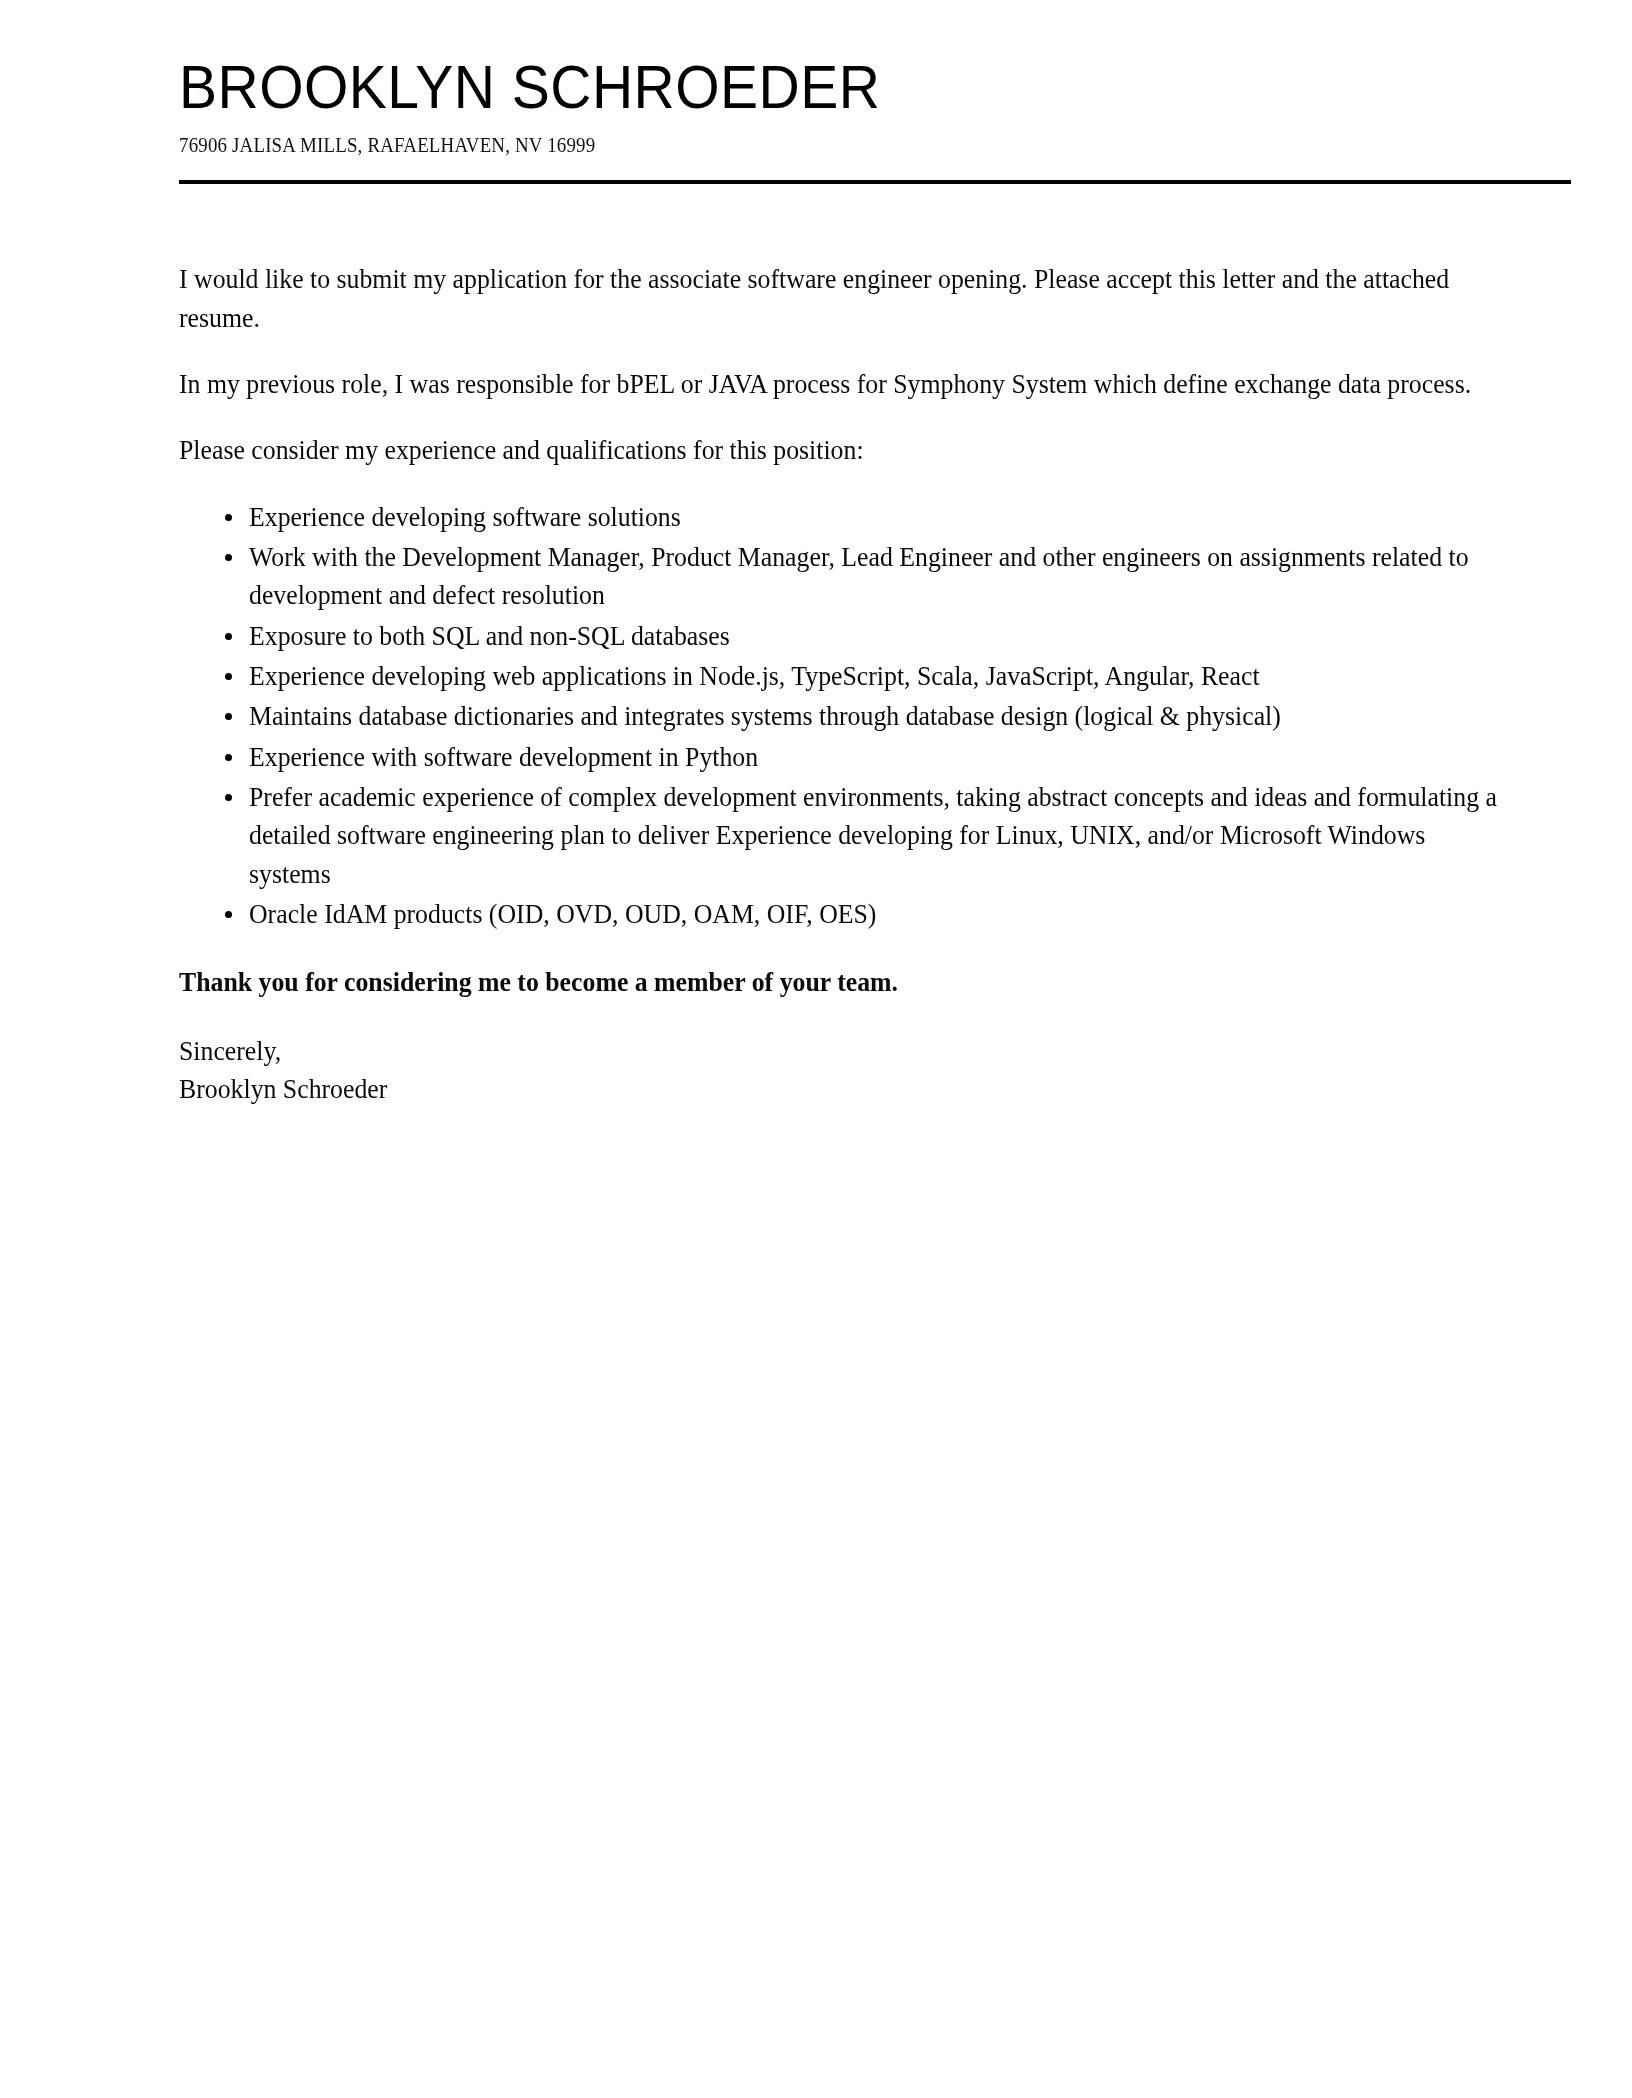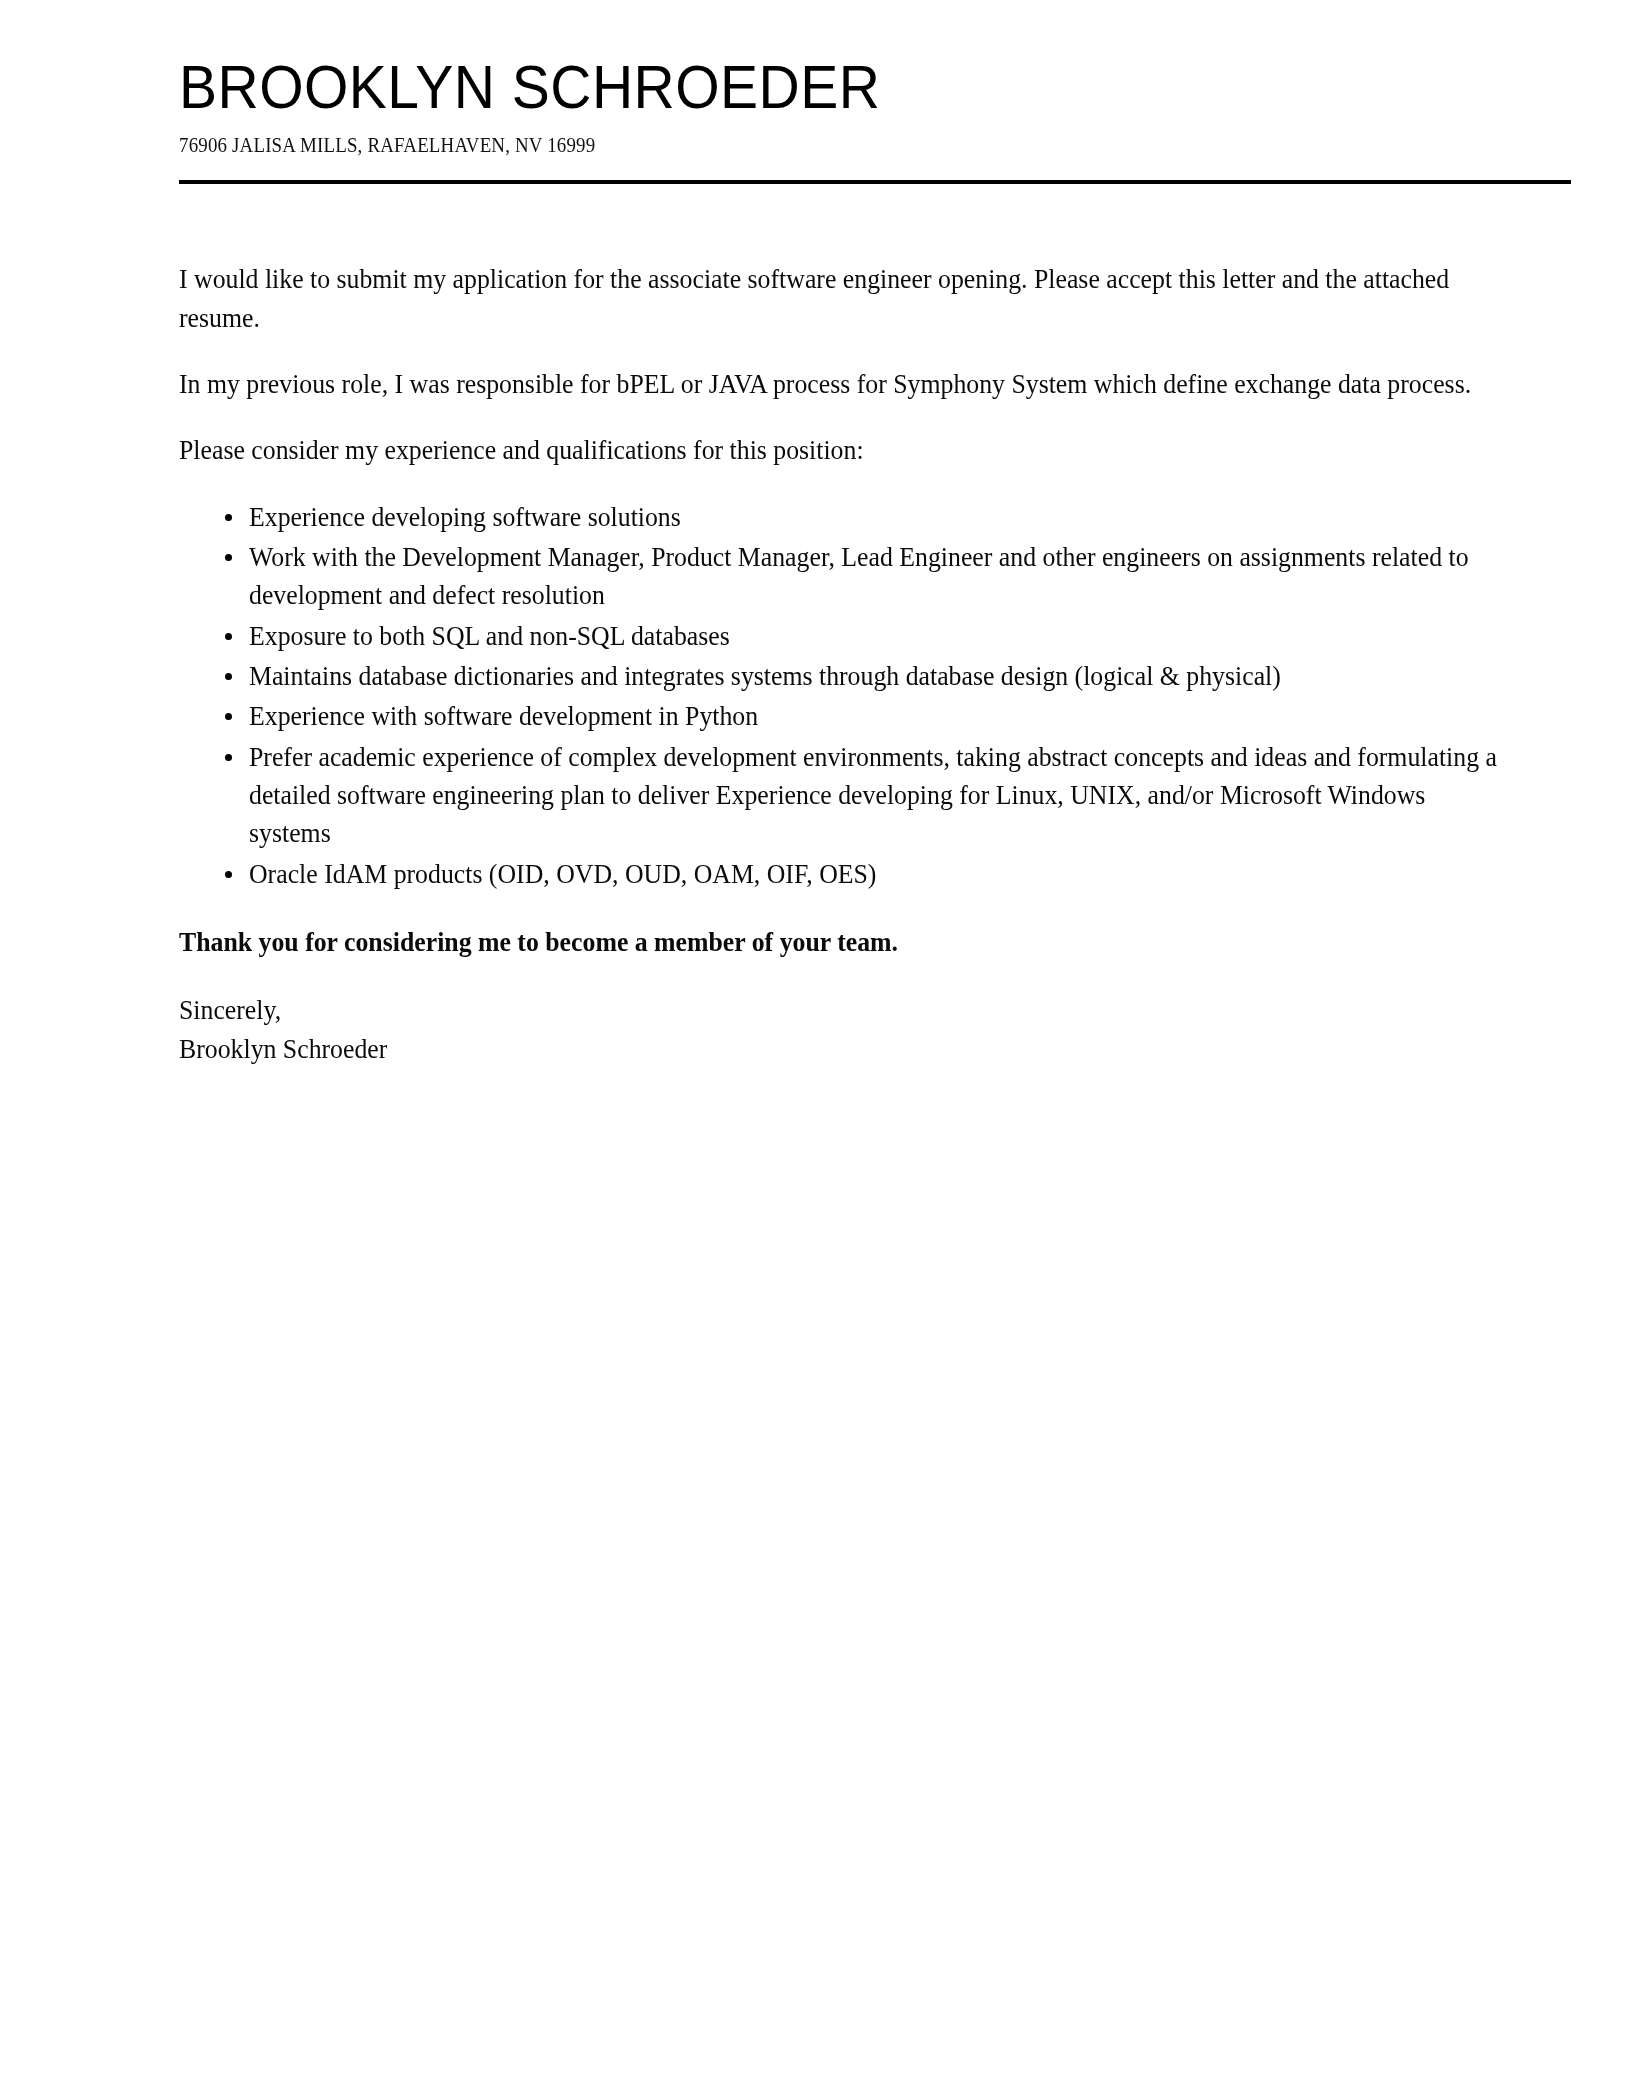--- a/index.html
+++ b/index.html
@@ -168,20 +168,23 @@
         <li>
             <span class="squeeze">Experience developing software solutions</span>
           </li>
         <li>
             <span class="squeeze">Work with the Development Manager, Product Manager, Lead Engineer and other engineers on assignments related to development and defect resolution</span>
           </li>
         <li>
             <span class="squeeze">Exposure to both SQL and non-SQL databases</span>
           </li>
         <li>
+            <span class="squeeze">Experience developing web applications in Node.js, TypeScript, Scala, JavaScript, Angular, React</span>
+          </li>
+        <li>
             <span class="squeeze">Maintains database dictionaries and integrates systems through database design (logical &amp; physical)</span>
           </li>
         <li>
             <span class="squeeze">Experience with software development in Python</span>
           </li>
         <li>
             <span class="squeeze">Prefer academic experience of complex development environments, taking abstract concepts and ideas and formulating a detailed software engineering plan to deliver Experience developing for Linux, UNIX, and/or Microsoft Windows systems</span>
           </li>
         <li>
             <span class="squeeze">Oracle IdAM products (OID, OVD, OUD, OAM, OIF, OES)</span>

